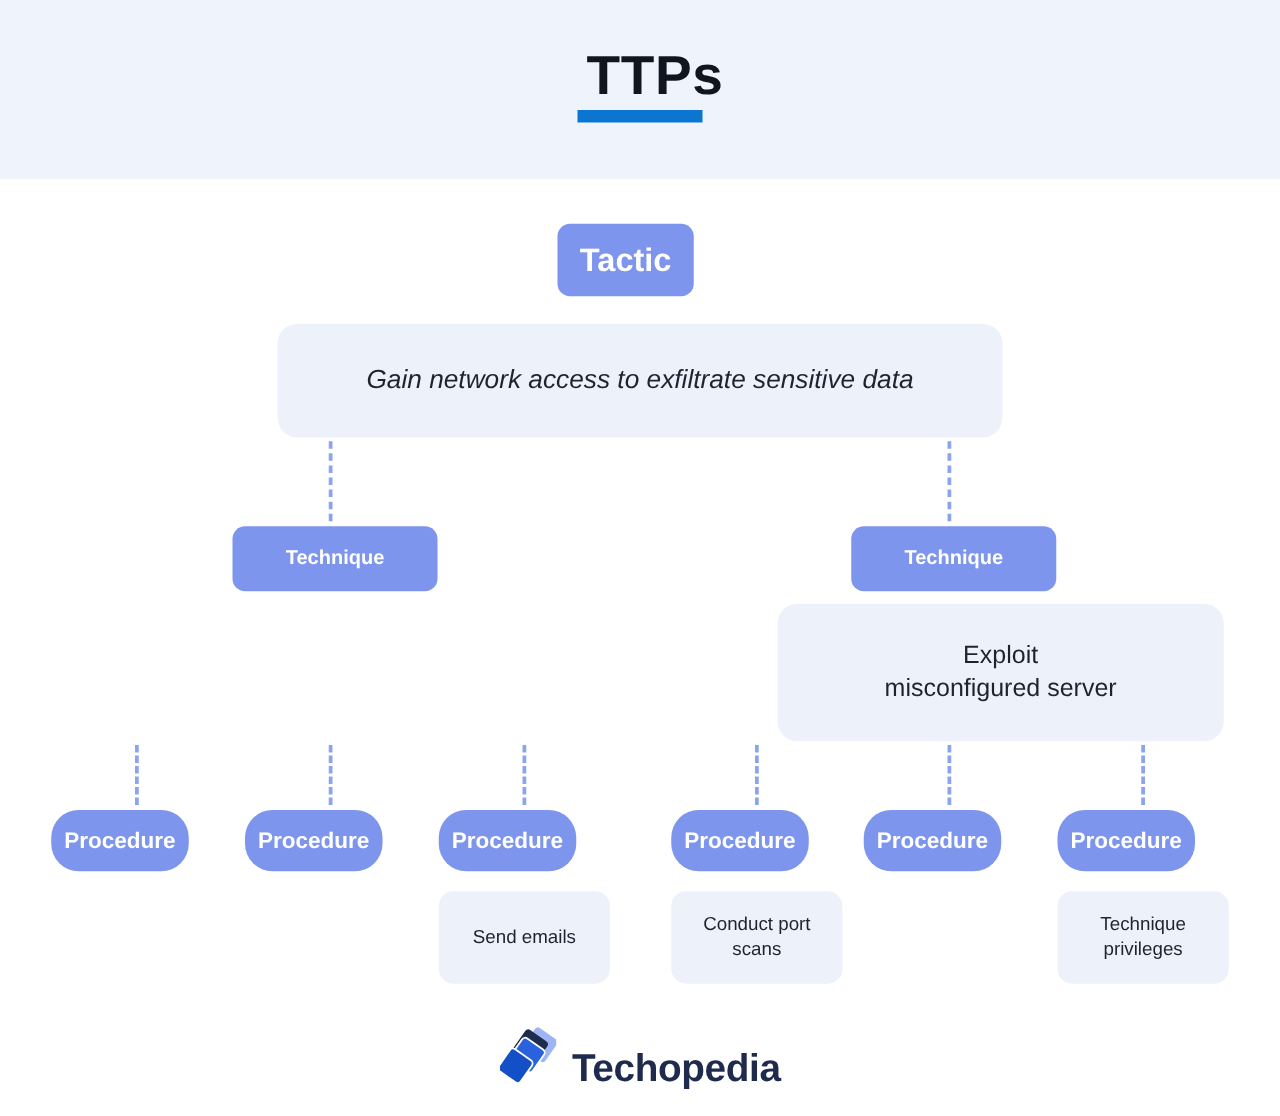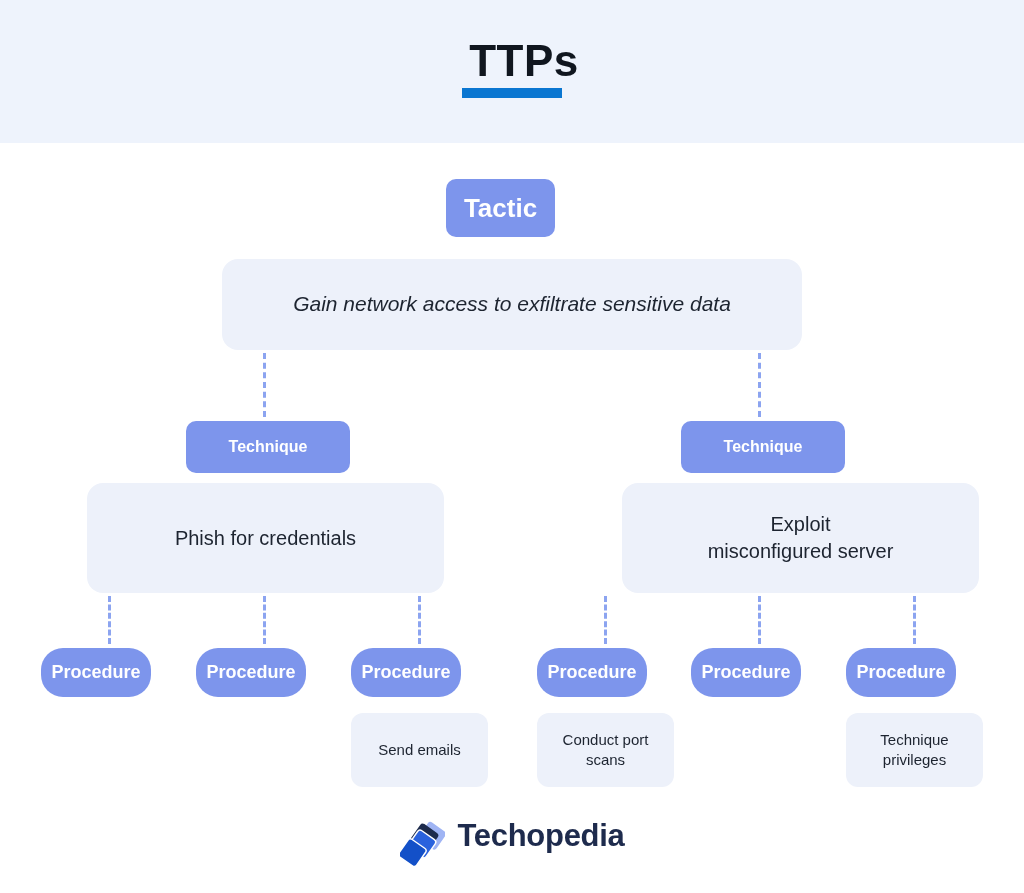--- a/index.html
+++ b/index.html
@@ -86,21 +86,21 @@
   }
   .conn-tactic { top: 353px; height: 64px; }
   .conn-proc   { top: 596px; height: 48px; }
 
   
   .footer-logo {
     position: absolute;
     left: 0; top: 818px;
     width: 100%;
     display: flex;
-    align-items: flex-start;
+    align-items: flex-end;
     justify-content: center;
     gap: 13px;
   }
   .logo-icon { width: 45px; height: 55px; }
   .wordmark {
     font-size: 31px;
     font-weight: 800;
     color: #1e2b4d;
     letter-spacing: -0.3px;
   }
@@ -115,21 +115,20 @@
   <div class="title-underline"></div>
 
   <div class="badge badge-tactic">Tactic</div>
   <div class="node node-tactic">Gain network access to exfiltrate sensitive data</div>
 
   <div class="connector conn-tactic" style="left: 263px;"></div>
   <div class="connector conn-tactic" style="left: 758px;"></div>
 
   <div class="badge badge-technique t0">Technique</div>
   <div class="badge badge-technique t1">Technique</div>
-  <div class="node node-technique t0">Phish for credentials</div>
   <div class="node node-technique t1">Exploit
 misconfigured server</div>
 
   <div class="connector conn-proc" style="left: 108px;"></div>
   <div class="connector conn-proc" style="left: 263px;"></div>
   <div class="connector conn-proc" style="left: 418px;"></div>
   <div class="connector conn-proc" style="left: 604px;"></div>
   <div class="connector conn-proc" style="left: 758px;"></div>
   <div class="connector conn-proc" style="left: 913px;"></div>
 

